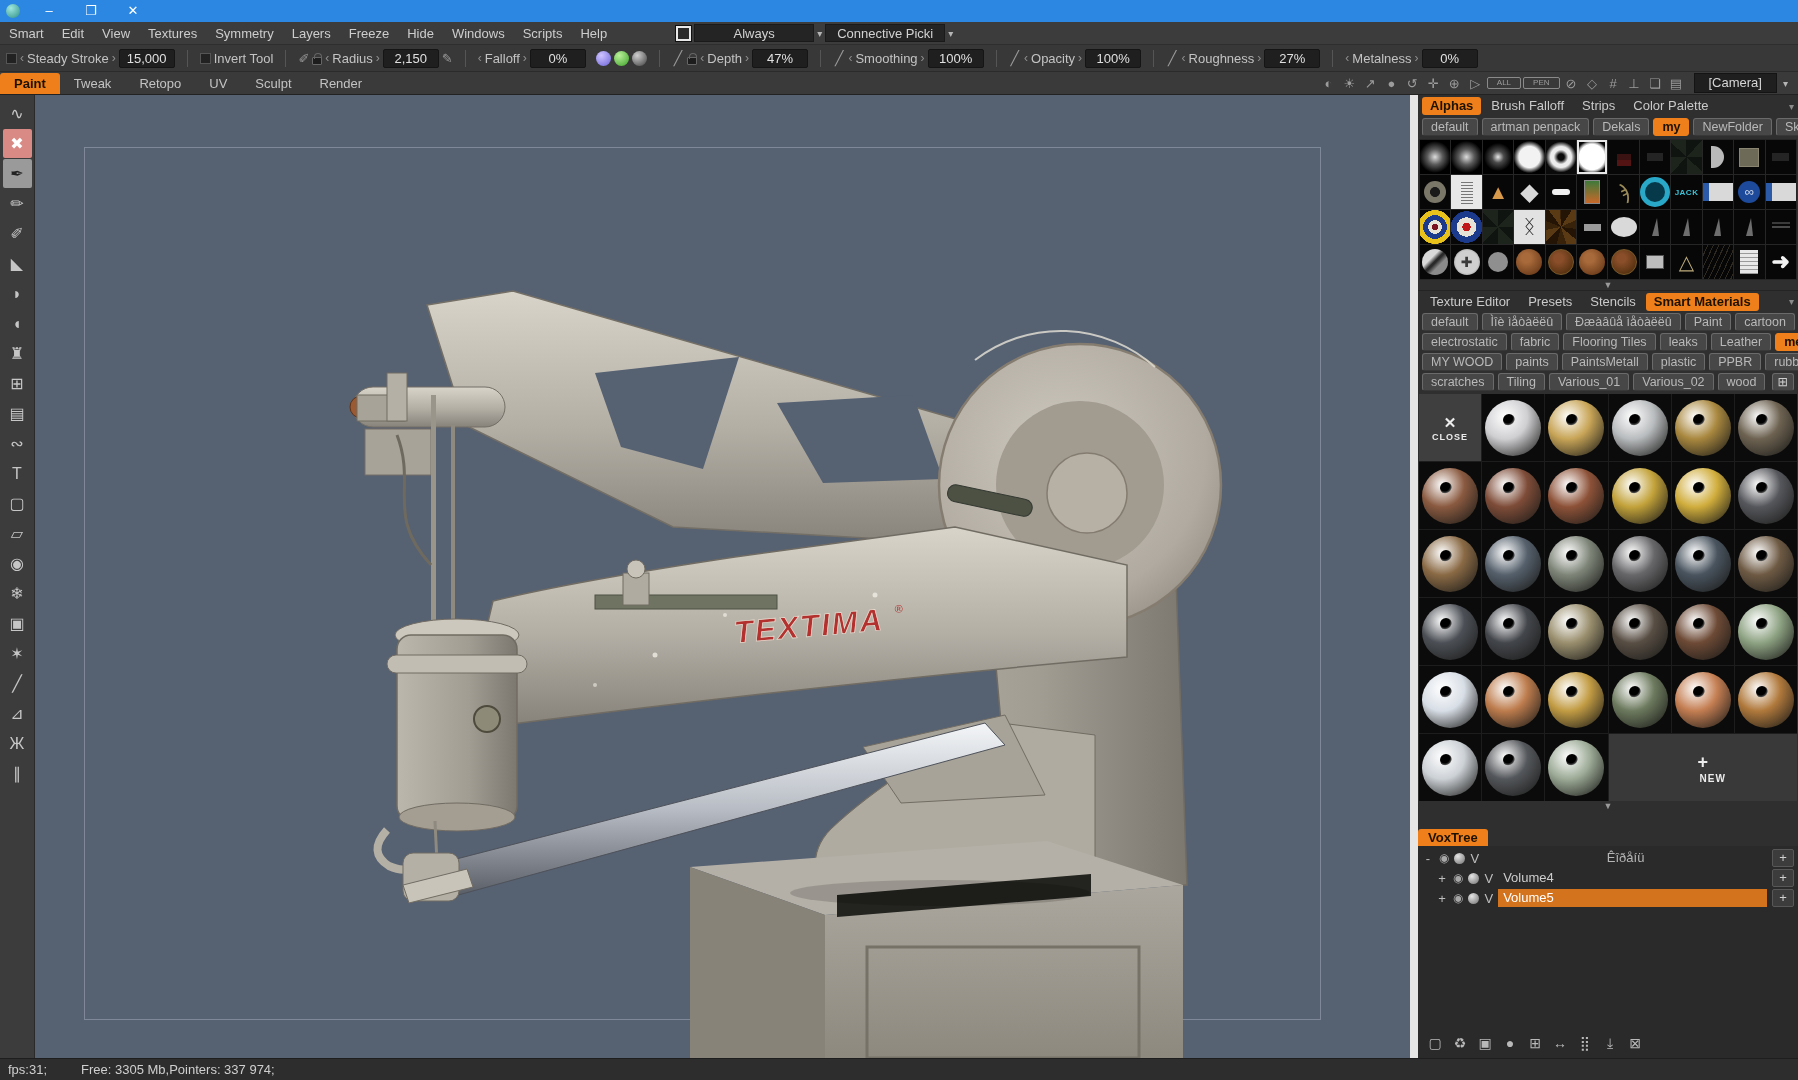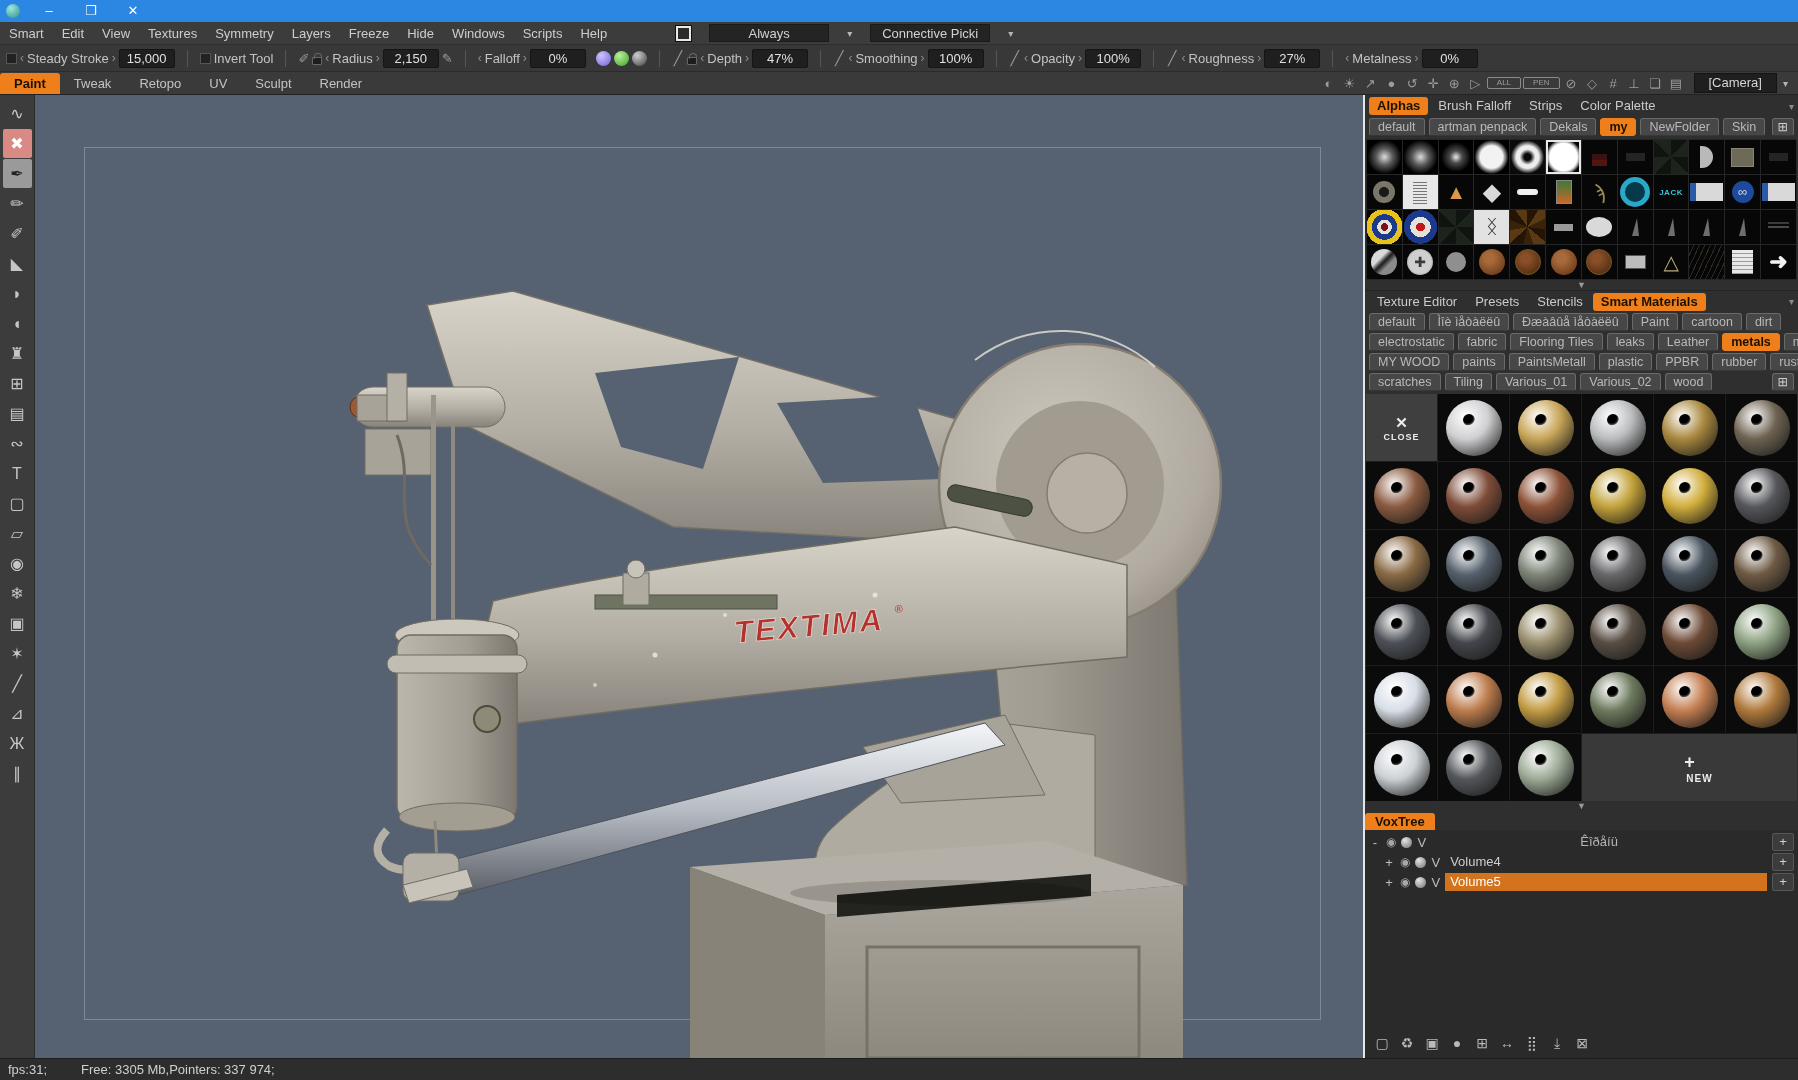--- a/index.html
+++ b/index.html
@@ -7,21 +7,21 @@
   .app{position:relative;width:1798px;height:1080px;background:#3a3a3a;overflow:hidden;color:#c8c8c8;font-size:13px;}
   
   .titlebar{height:22px;background:#2b87e2;display:flex;align-items:center;color:#fff;font-size:13px;}
   .appicon{width:14px;height:14px;border-radius:50%;background:radial-gradient(circle at 35% 30%,#9fe8e0,#2e8f84);margin:0 8px 0 6px;}
   .titletext{flex:1;white-space:nowrap;}
   .winbtns{display:flex;height:100%;}
   .winbtn{width:42px;text-align:center;line-height:22px;font-size:13px;color:#fff;cursor:default;}
   
   .menubar{height:23px;background:#3c3c3c;display:flex;align-items:center;border-bottom:1px solid #2e2e2e;}
   .menuitem{padding:0 9px;color:#cdcdcd;line-height:23px;}
-  .mright{display:flex;align-items:center;margin-left:60px;gap:18px;}
+  .mright{display:flex;align-items:center;margin-left:60px;gap:3px;}
   .swatch{width:15px;height:15px;background:#2a2a2a;border:2px solid #e8e8e8;outline:1px solid #111;}
   .dd{background:#242424;border:1px solid #1a1a1a;color:#d2d2d2;padding:0 10px;min-width:120px;text-align:center;line-height:18px;height:18px;}
   .ddarrow{color:#b5b5b5;font-size:10px;}
   
   .params{height:27px;background:#383838;display:flex;align-items:center;border-bottom:1px solid #2b2b2b;padding-left:6px;gap:4px;}
   .pgroup{display:flex;align-items:center;gap:3px;}
   .chk{width:11px;height:11px;background:#222;border:1px solid #555;}
   .plabel{color:#c3c3c3;}
   .parrow{color:#8f8f8f;font-size:12px;}
   .pvalue{background:#1f1f1f;border:1px solid #151515;border-radius:2px;color:#e0e0e0;min-width:56px;text-align:center;padding:1px 6px;}
@@ -45,21 +45,21 @@
   .cameraBox{background:#1f1f1f;border:1px solid #141414;color:#d6d6d6;padding:0 14px;line-height:18px;}
   
   .main{display:flex;height:963px;}
   .toolstrip{width:35px;background:#3c3c3c;display:flex;flex-direction:column;align-items:center;padding-top:4px;gap:1px;border-right:1px solid #2a2a2a;}
   .tool{width:29px;height:29px;display:flex;align-items:center;justify-content:center;color:#c6c6c6;font-size:16px;border-radius:2px;}
   .tool.selected{background:#9a9a9a;color:#222;}
   .tool.red{background:#d98a85;color:#fff;}
   .viewport{position:relative;flex:1;background:#566172;}
   .vframe{position:absolute;left:49px;top:52px;width:1237px;height:873px;border:1px solid rgba(160,170,185,.55);}
   
-  .rightpanel{width:435px;background:#2f2f2f;display:flex;flex-direction:column;border-left:2px solid #e5e5e5;}
+  .rightpanel{width:388px;background:#2f2f2f;display:flex;flex-direction:column;border-left:8px solid #e5e5e5;}
   .rptabs{display:flex;align-items:center;gap:2px;padding:2px 4px;height:22px;}
   .rptab{padding:0 8px;line-height:18px;color:#cacaca;}
   .rptab.active{background:#ef7f1a;color:#1d1200;font-weight:bold;border-radius:3px;}
   .rptabs .endarrow{margin-left:auto;color:#8a8a8a;font-size:10px;}
   .chiprow{display:flex;gap:4px;padding:1px 4px;align-items:center;}
   .chip{background:#474747;border:1px solid #6a6a6a;border-bottom-color:#383838;border-radius:3px;color:#b9b9b9;padding:0 8px;line-height:16px;font-size:12.5px;white-space:nowrap;}
   .chip.active{background:#ef7f1a;border-color:#ef7f1a;color:#1d1200;font-weight:bold;}
   .chip.iconchip{padding:0 5px;color:#cfcfcf;}
   .alphagrid{display:grid;grid-template-columns:repeat(12,1fr);gap:1px;background:#262626;border:1px solid #262626;margin:2px 1px 0 1px;}
   .acell{position:relative;height:34px;background:#070707;overflow:hidden;display:flex;align-items:center;justify-content:center;}
@@ -69,21 +69,21 @@
   .mcell{height:67px;background:#0b0b0b;display:flex;align-items:center;justify-content:center;position:relative;}
   .mcell.closecell{background:#3f3f3f;flex-direction:column;color:#ececec;}
   .mcell.closecell .x{font-size:15px;font-weight:bold;}
   .mcell.closecell .t{font-size:9px;letter-spacing:1px;font-weight:bold;}
   .mcell.newcell{grid-column:span 3;background:#393939;flex-direction:column;color:#ececec;}
   .mcell.newcell .x{font-size:18px;font-weight:bold;}
   .mcell.newcell .t{font-size:10px;letter-spacing:1px;font-weight:bold;margin-left:20px;}
   .sphere{width:56px;height:56px;border-radius:50%;position:relative;}
   .sphere::before{content:"";position:absolute;left:32%;top:26%;width:12px;height:12px;border-radius:50%;background:radial-gradient(circle at 40% 35%,#000 45%,#444 60%,transparent 70%);}
   .sphere::after{content:"";position:absolute;left:18%;bottom:-4px;width:64%;height:9px;border-radius:50%;background:#2c2c2c;z-index:-1;}
-  .voxtab{display:flex;margin-top:2px;}
+  .voxtab{display:flex;margin-top:18px;}
   .voxtab span{background:#ef7f1a;color:#1d1200;font-weight:bold;padding:1px 10px;border-radius:3px 3px 0 0;}
   .voxbody{background:#2a2a2a;flex:1;display:flex;flex-direction:column;padding-top:2px;}
   .vrow{display:flex;align-items:center;height:20px;gap:5px;padding:0 4px;}
   .vrow .exp{width:12px;text-align:center;color:#bdbdbd;}
   .vrow .eye{color:#a8a8a8;font-size:12px;}
   .vrow .vsphere{width:11px;height:11px;border-radius:50%;background:radial-gradient(circle at 35% 30%,#e5e5e5,#6f6f6f);}
   .vrow .vee{color:#bdbdbd;}
   .vrow .vname{color:#cdcdcd;padding:0 5px;line-height:18px;}
   .vrow .vname.center{flex:1;text-align:center;color:#b5b5b5;}
   .vrow .vname.selname{background:#d4731d;color:#fff;flex:1;}

